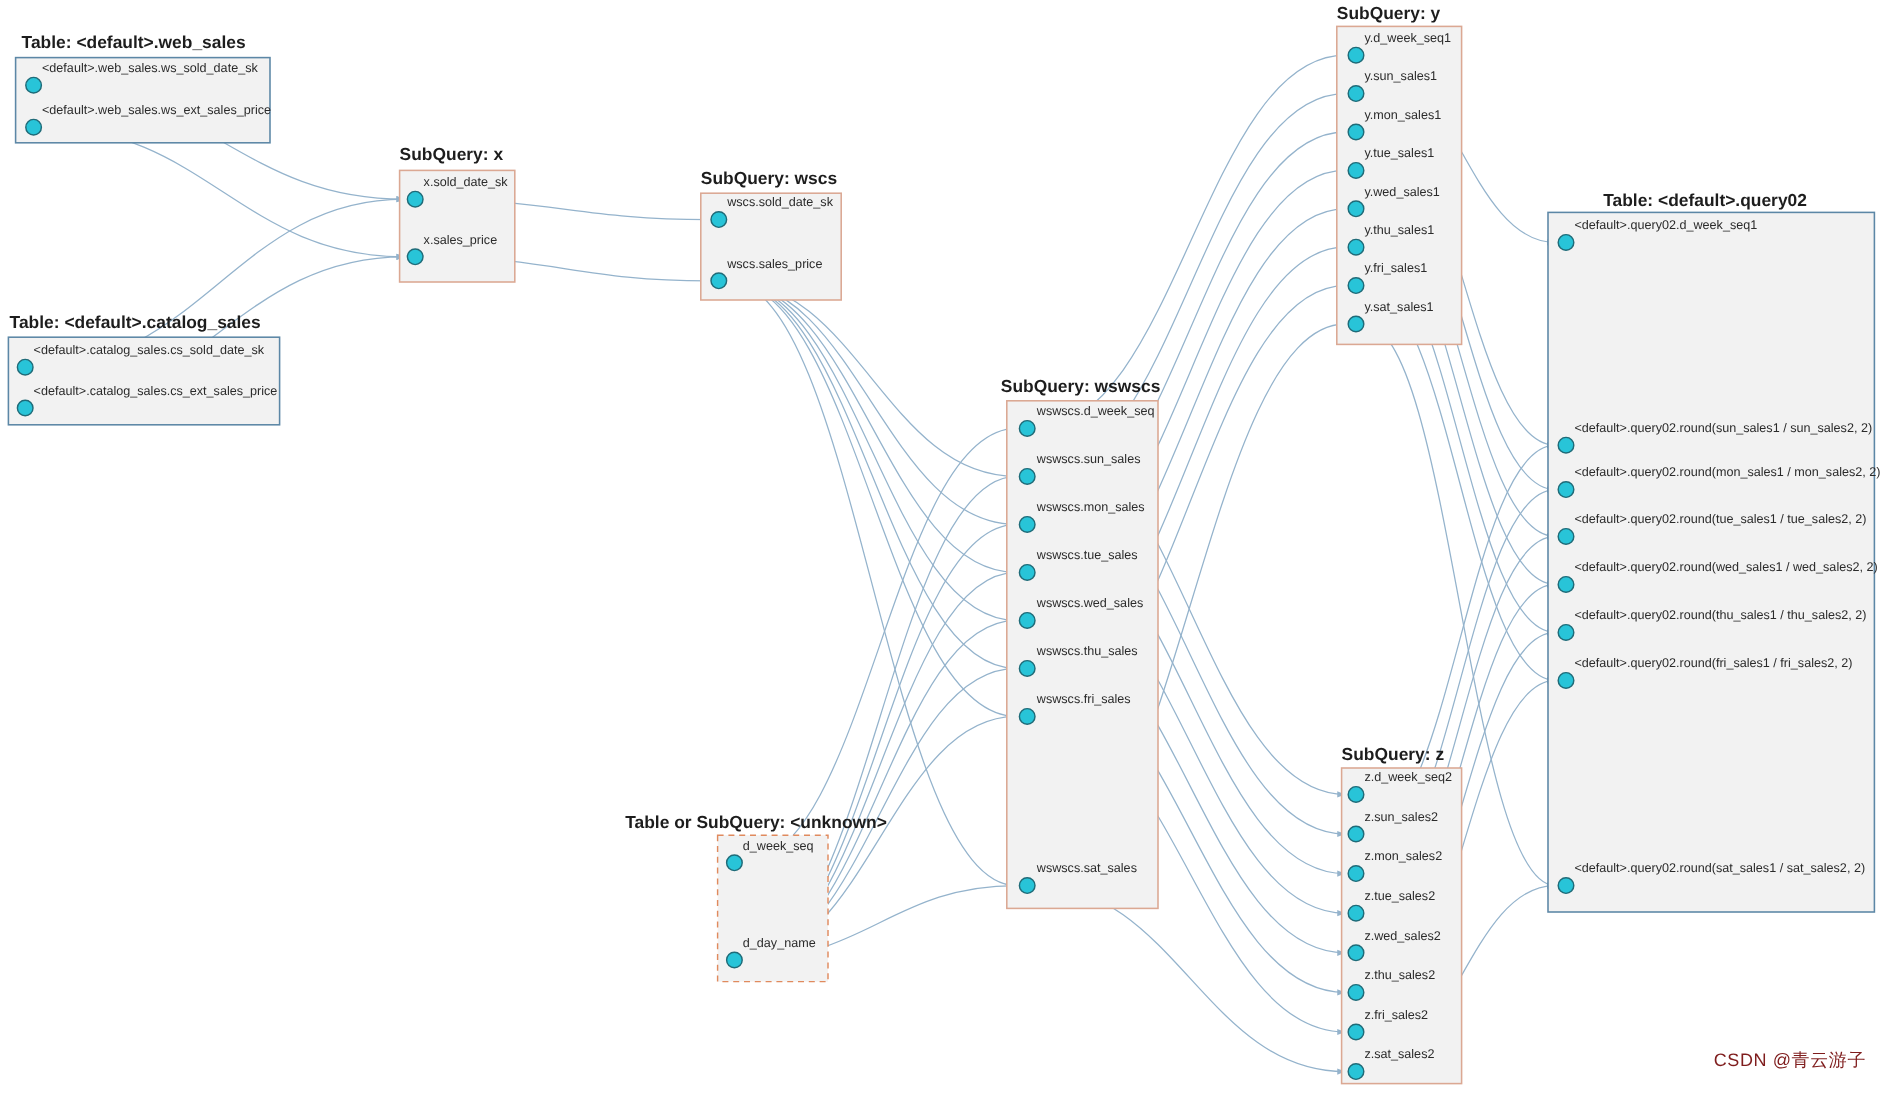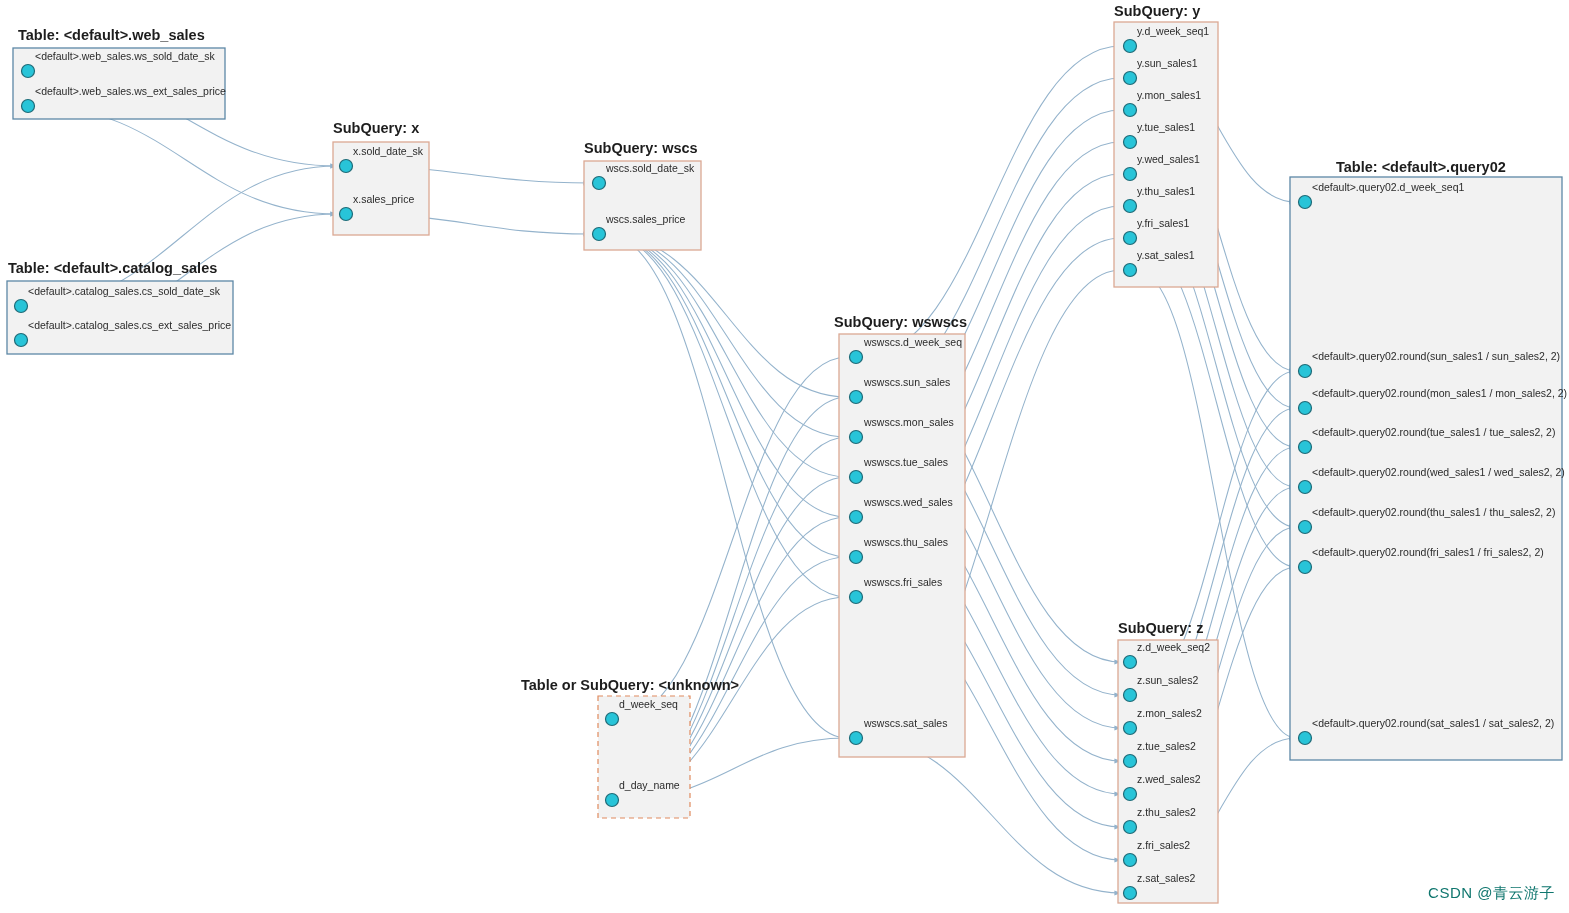--- a/index.html
+++ b/index.html
@@ -54,24 +54,24 @@
   }
   .box-unknown {
     fill: #f2f2f2;
     stroke: #e08a5e;
     stroke-width: 1.2px;
     stroke-dasharray: 5 4;
   }
   .watermark {
     position: absolute;
     right: 14px;
-    bottom: 10px;
+    bottom: 20px;
     font-family: "Liberation Sans", sans-serif;
     font-size: 15px;
-    color: #0f766e;
+    color: #7f1d1d;
     letter-spacing: 0.5px;
     user-select: none;
   }
 </style>
 </head>
 <body>
 
 <svg id="canvas" viewBox="0 0 1569 913" xmlns="http://www.w3.org/2000/svg">
   <defs>
     <marker id="arrow" viewBox="0 0 10 10" refX="9" refY="5" markerWidth="7" markerHeight="7" orient="auto-start-reverse">

